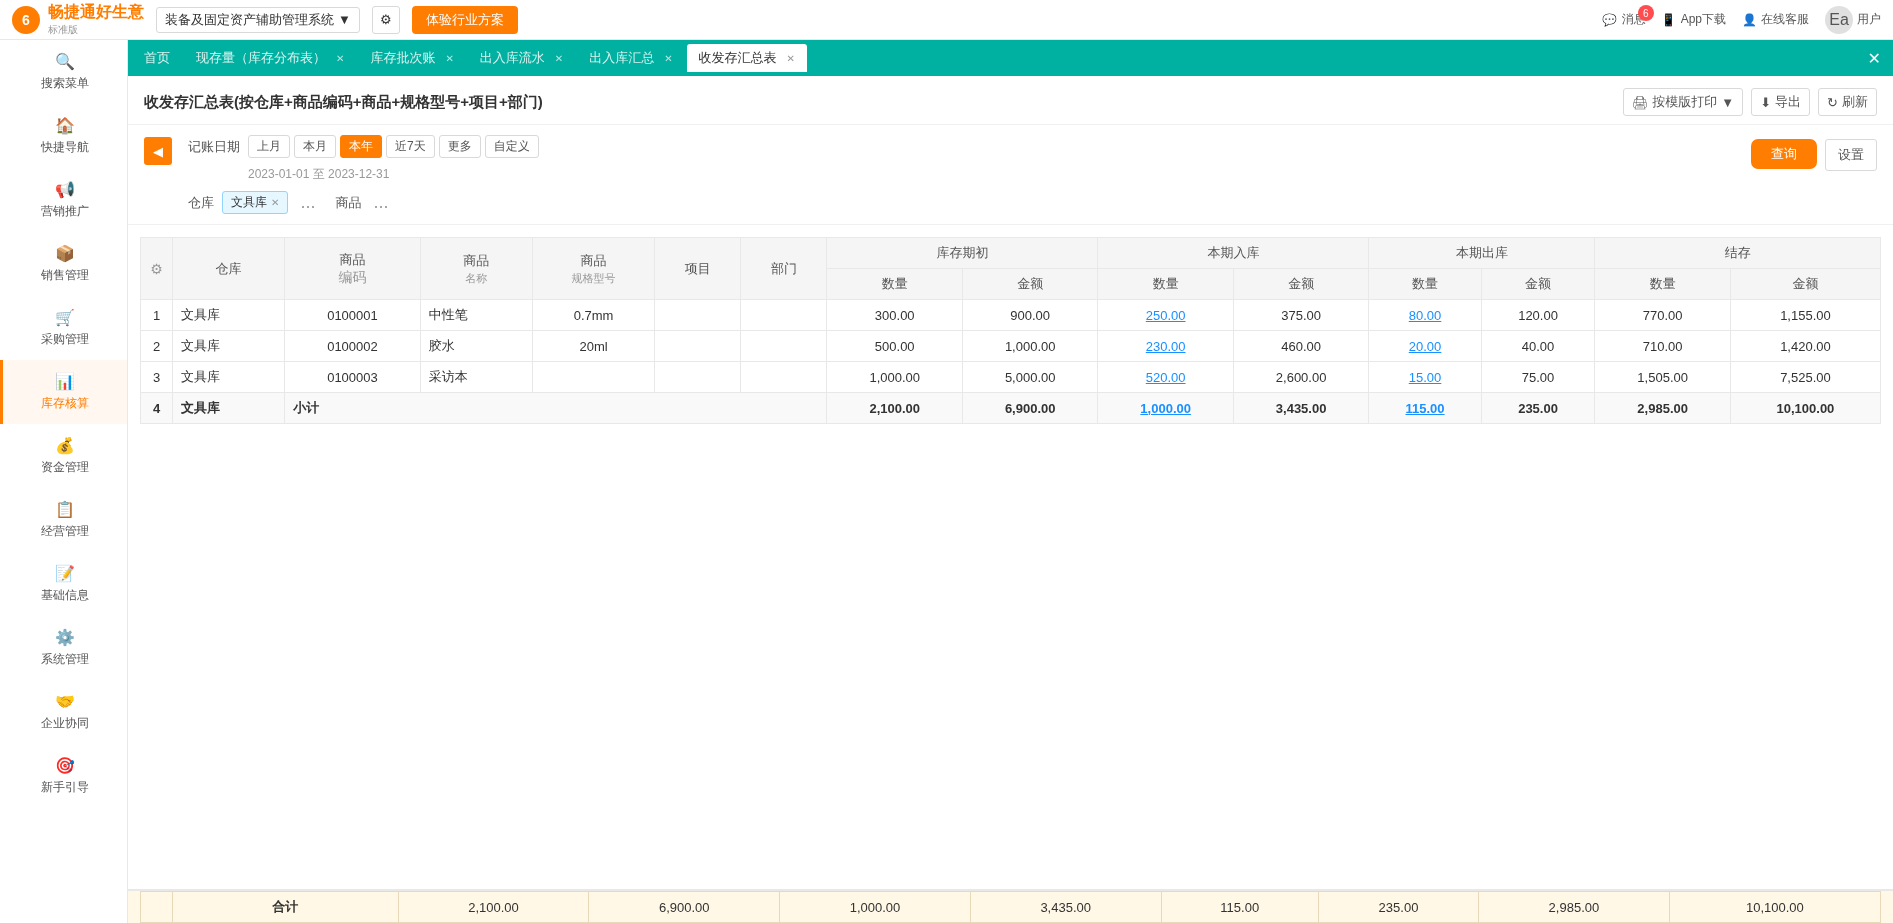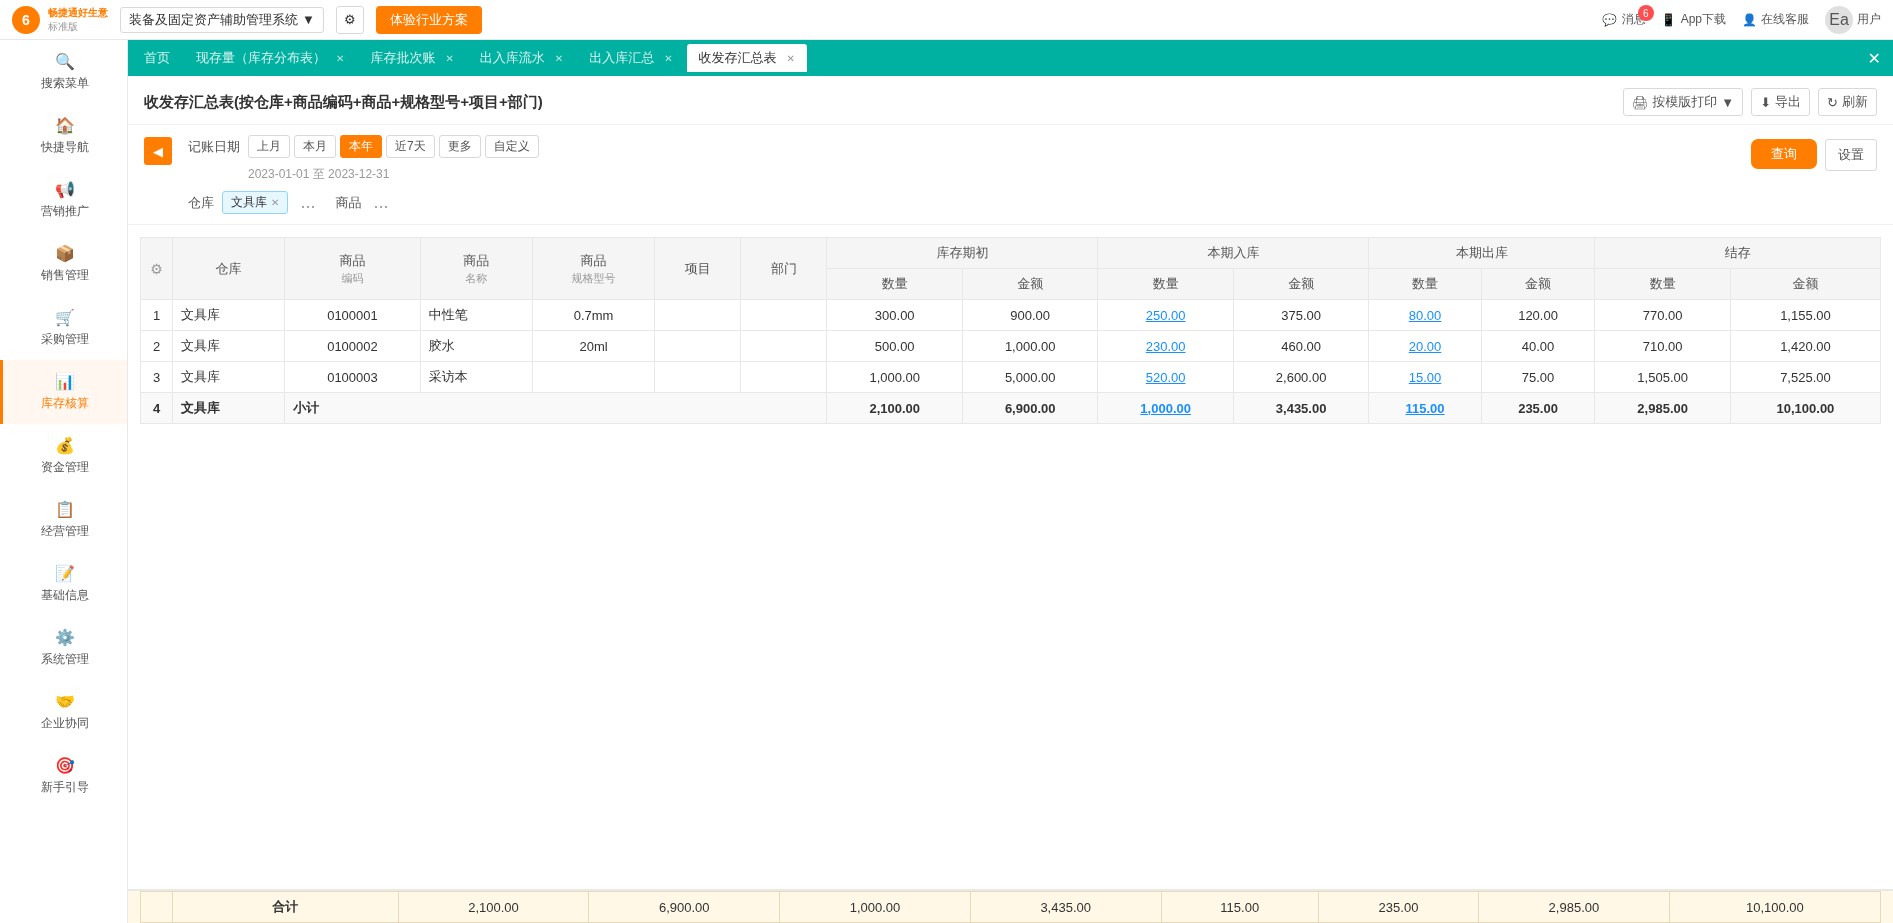--- a/index.html
+++ b/index.html
@@ -406,21 +406,21 @@
     }
   </style>
 </head>
 <body>
 
 <div class="top-header">
   <div class="system-header">
     <div class="logo-area">
       <div class="logo-icon">6</div>
       <div>
-        <div style="font-size:10px;font-weight:bold;color:#ff7d00;">畅捷通好生意</div>
+        <div style="font-size:16px;font-weight:bold;color:#ff7d00;">畅捷通好生意</div>
         <div style="font-size:10px;color:#999;">标准版</div>
       </div>
     </div>
     <div class="system-dropdown">
       <span>装备及固定资产辅助管理系统</span>
       <span>▼</span>
     </div>
     <div class="gear-icon-btn">
       <span>⚙</span>
     </div>
@@ -595,21 +595,21 @@
 
 
         <div class="table-container">
           <table>
             <thead>
               <tr>
                 <th rowspan="2" style="width:32px;">
                   <span class="table-gear">⚙</span>
                 </th>
                 <th rowspan="2">仓库</th>
-                <th rowspan="2">商品<br><span style="font-size:11px;color:#999;">编码</span></th>
+                <th rowspan="2">商品<br><span style="font-size:14px;color:#999;">编码</span></th>
                 <th rowspan="2">商品<br><span style="font-size:11px;color:#999;">名称</span></th>
                 <th rowspan="2">商品<br><span style="font-size:11px;color:#999;">规格型号</span></th>
                 <th rowspan="2">项目</th>
                 <th rowspan="2">部门</th>
                 <th colspan="2">库存期初</th>
                 <th colspan="2">本期入库</th>
                 <th colspan="2">本期出库</th>
                 <th colspan="2">结存</th>
               </tr>
               <tr>

